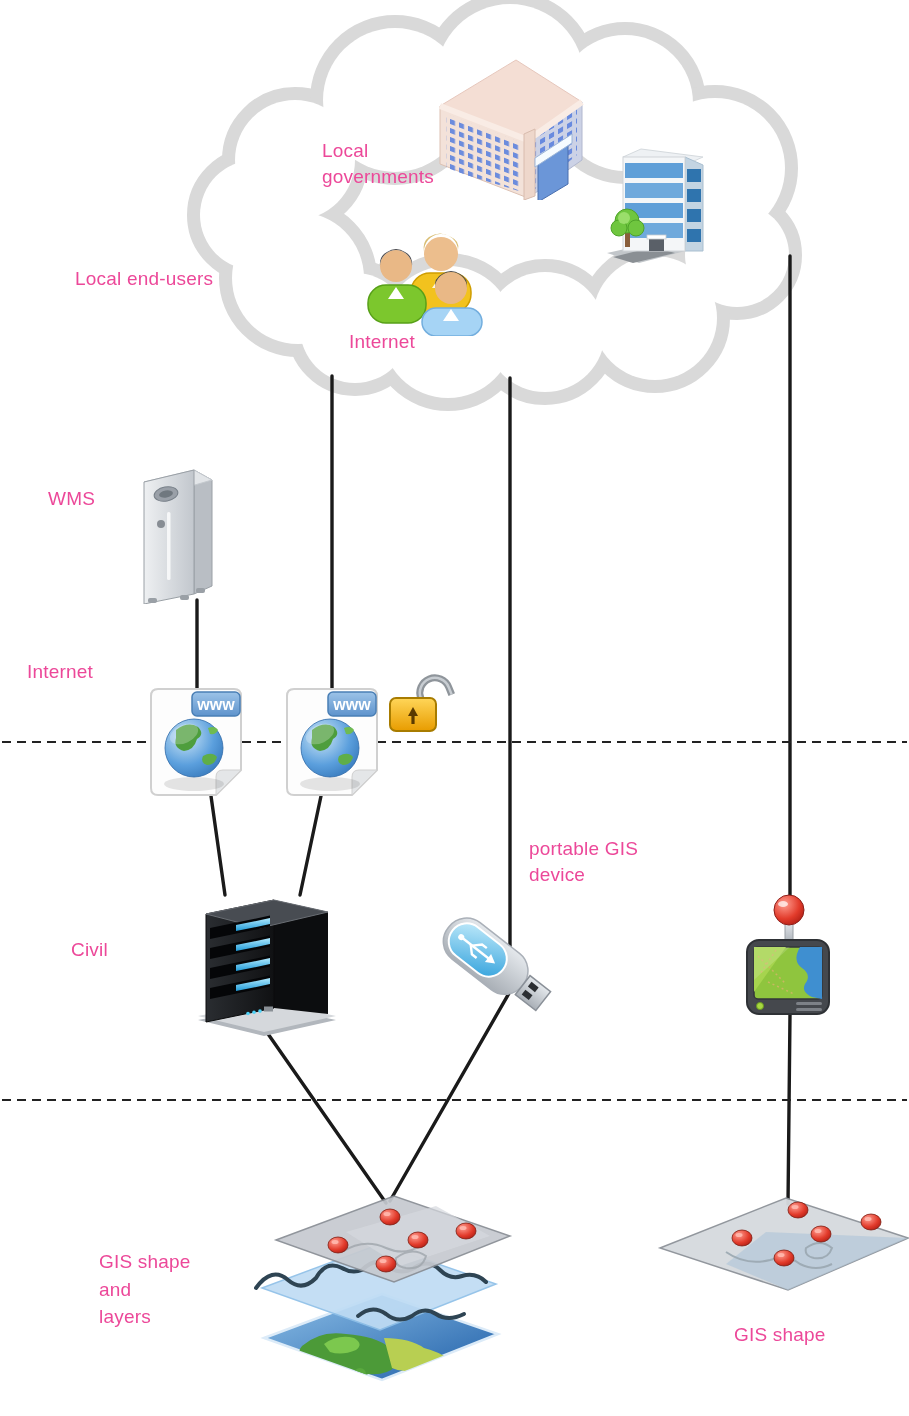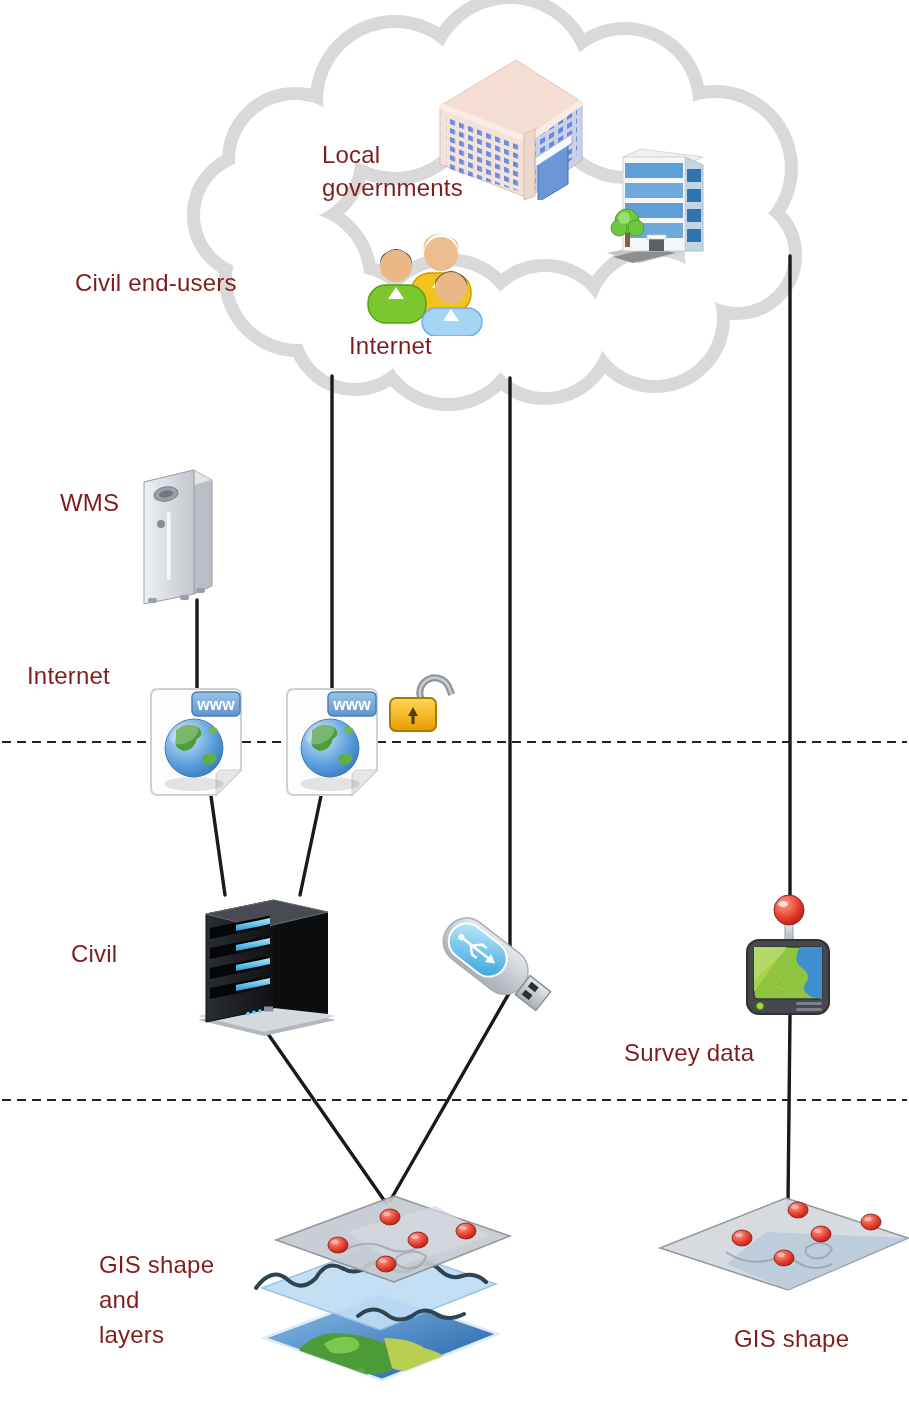--- a/index.html
+++ b/index.html
@@ -1,23 +1,23 @@
 <!DOCTYPE html>
 <html><head>
 <meta charset="utf-8">
 <style>
   html,body{margin:0;padding:0;background:#ffffff;}
   body{font-family:"Liberation Sans", sans-serif;}
   .canvas{position:relative;width:909px;height:1416px;background:#fff;overflow:hidden;}
   .abs{position:absolute;}
   .label{
     position:absolute;
-    font-size:24px;
+    font-size:19px;
     line-height:1.38;
-    color:#7f1d1d;
+    color:#ec4899;
     white-space:pre-line;
     letter-spacing:0.2px;
   }
   .label.wide-lh{line-height:1.45;}
   svg{display:block;}
 </style>
 </head>
 <body>
 
 <div class="canvas">
@@ -363,26 +363,27 @@
           <ellipse rx="10" ry="8" fill="url(#gRed)" stroke="#7e1d12" stroke-width="0.8"></ellipse>
           <ellipse cx="-3" cy="-3" rx="3.5" ry="2" fill="#ffb3a8"></ellipse>
         </g>
       <g transform="translate(215,30)">
           <ellipse rx="10" ry="8" fill="url(#gRed)" stroke="#7e1d12" stroke-width="0.8"></ellipse>
           <ellipse cx="-3" cy="-3" rx="3.5" ry="2" fill="#ffb3a8"></ellipse>
         </g>
     </g>
   </svg>
 
-  <div class="label" style="left:75px;top:266px">Civil end-users</div>
+  <div class="label" style="left:75px;top:266px">Local end-users</div>
   <div class="label" style="left:322px;top:138px">Local
 governments</div>
   <div class="label" style="left:349px;top:329px">Internet</div>
-  <div class="label" style="left:60px;top:486px">WMS</div>
+  <div class="label" style="left:48px;top:486px">WMS</div>
   <div class="label" style="left:27px;top:659px">Internet</div>
   <div class="label" style="left:71px;top:937px">Civil</div>
-  <div class="label" style="left:624px;top:1036px">Survey data</div>
+  <div class="label" style="left:529px;top:836px">portable GIS
+device</div>
   <div class="label wide-lh" style="left:99px;top:1248px">GIS shape
 and
 layers</div>
   <div class="label" style="left:734px;top:1322px">GIS shape</div>
 
 </div>
 
 </body></html>

